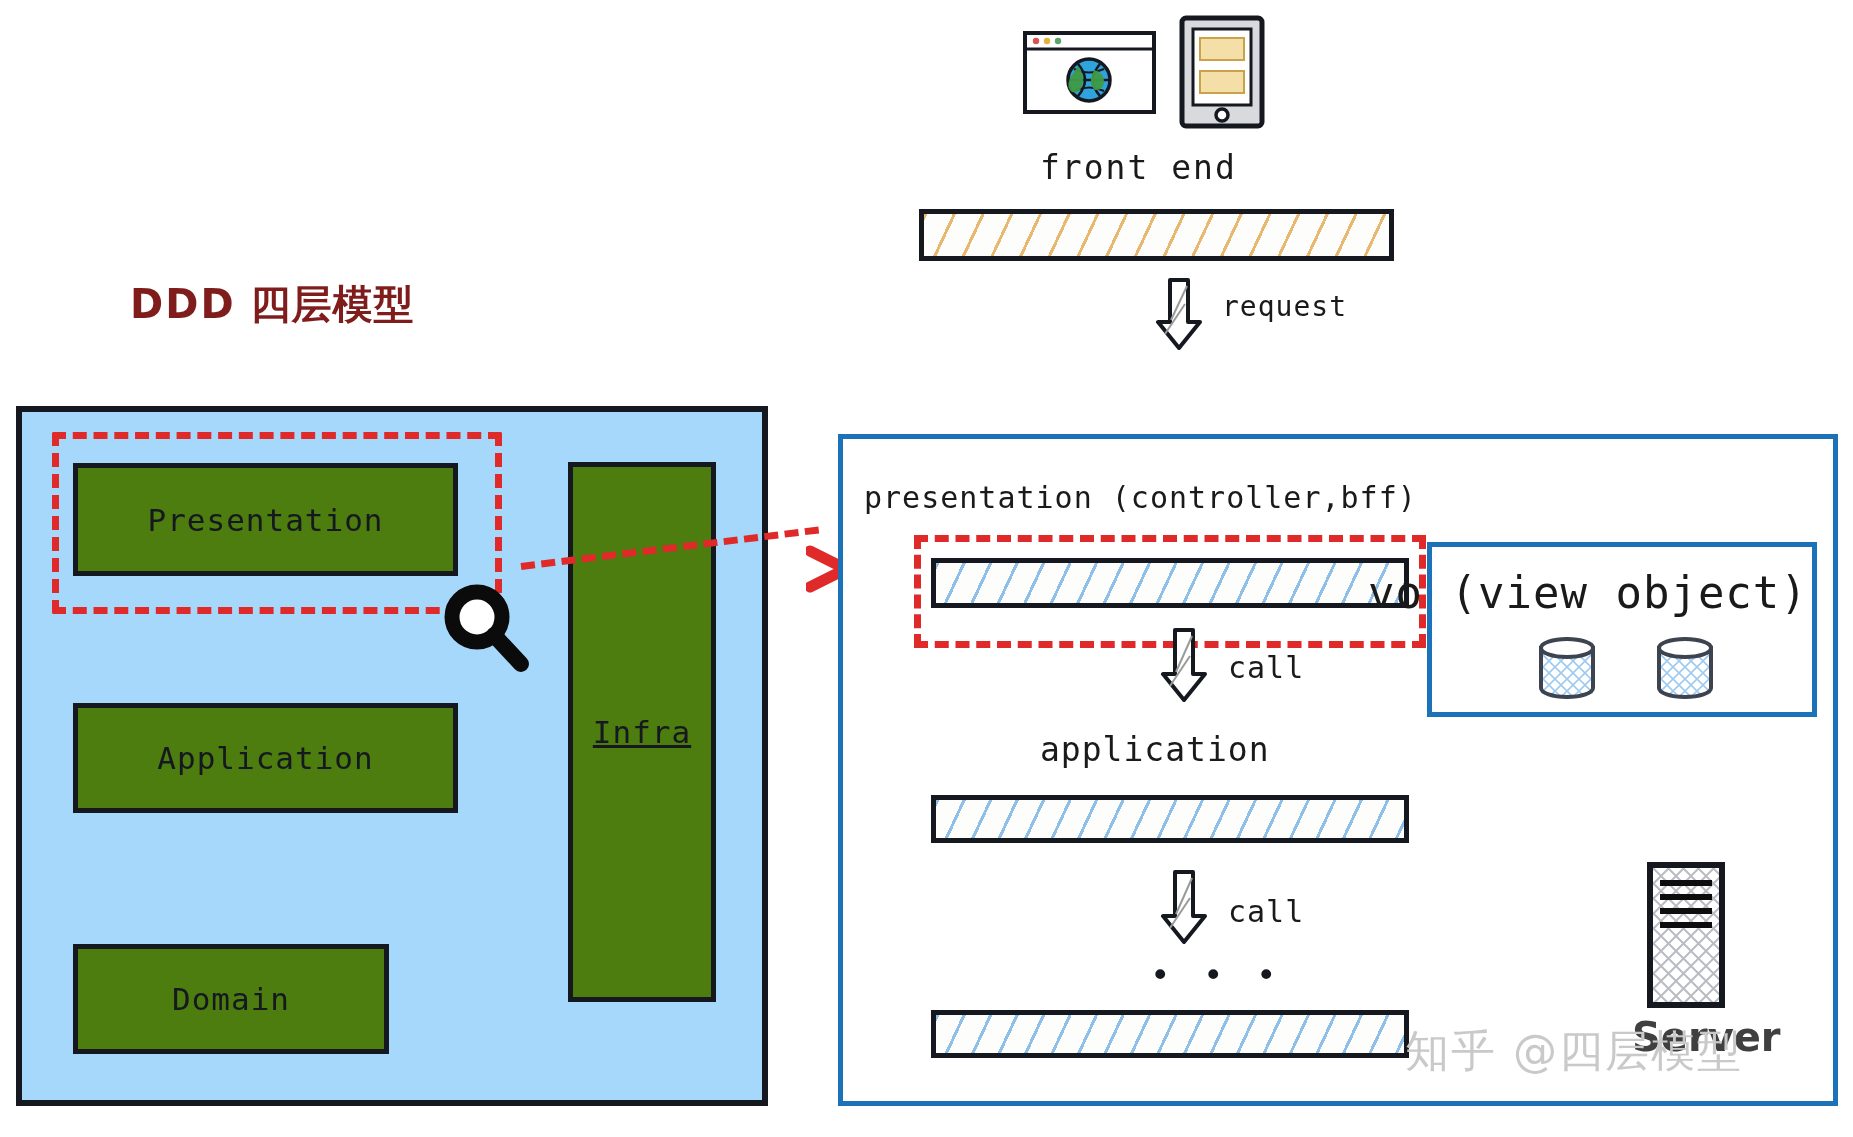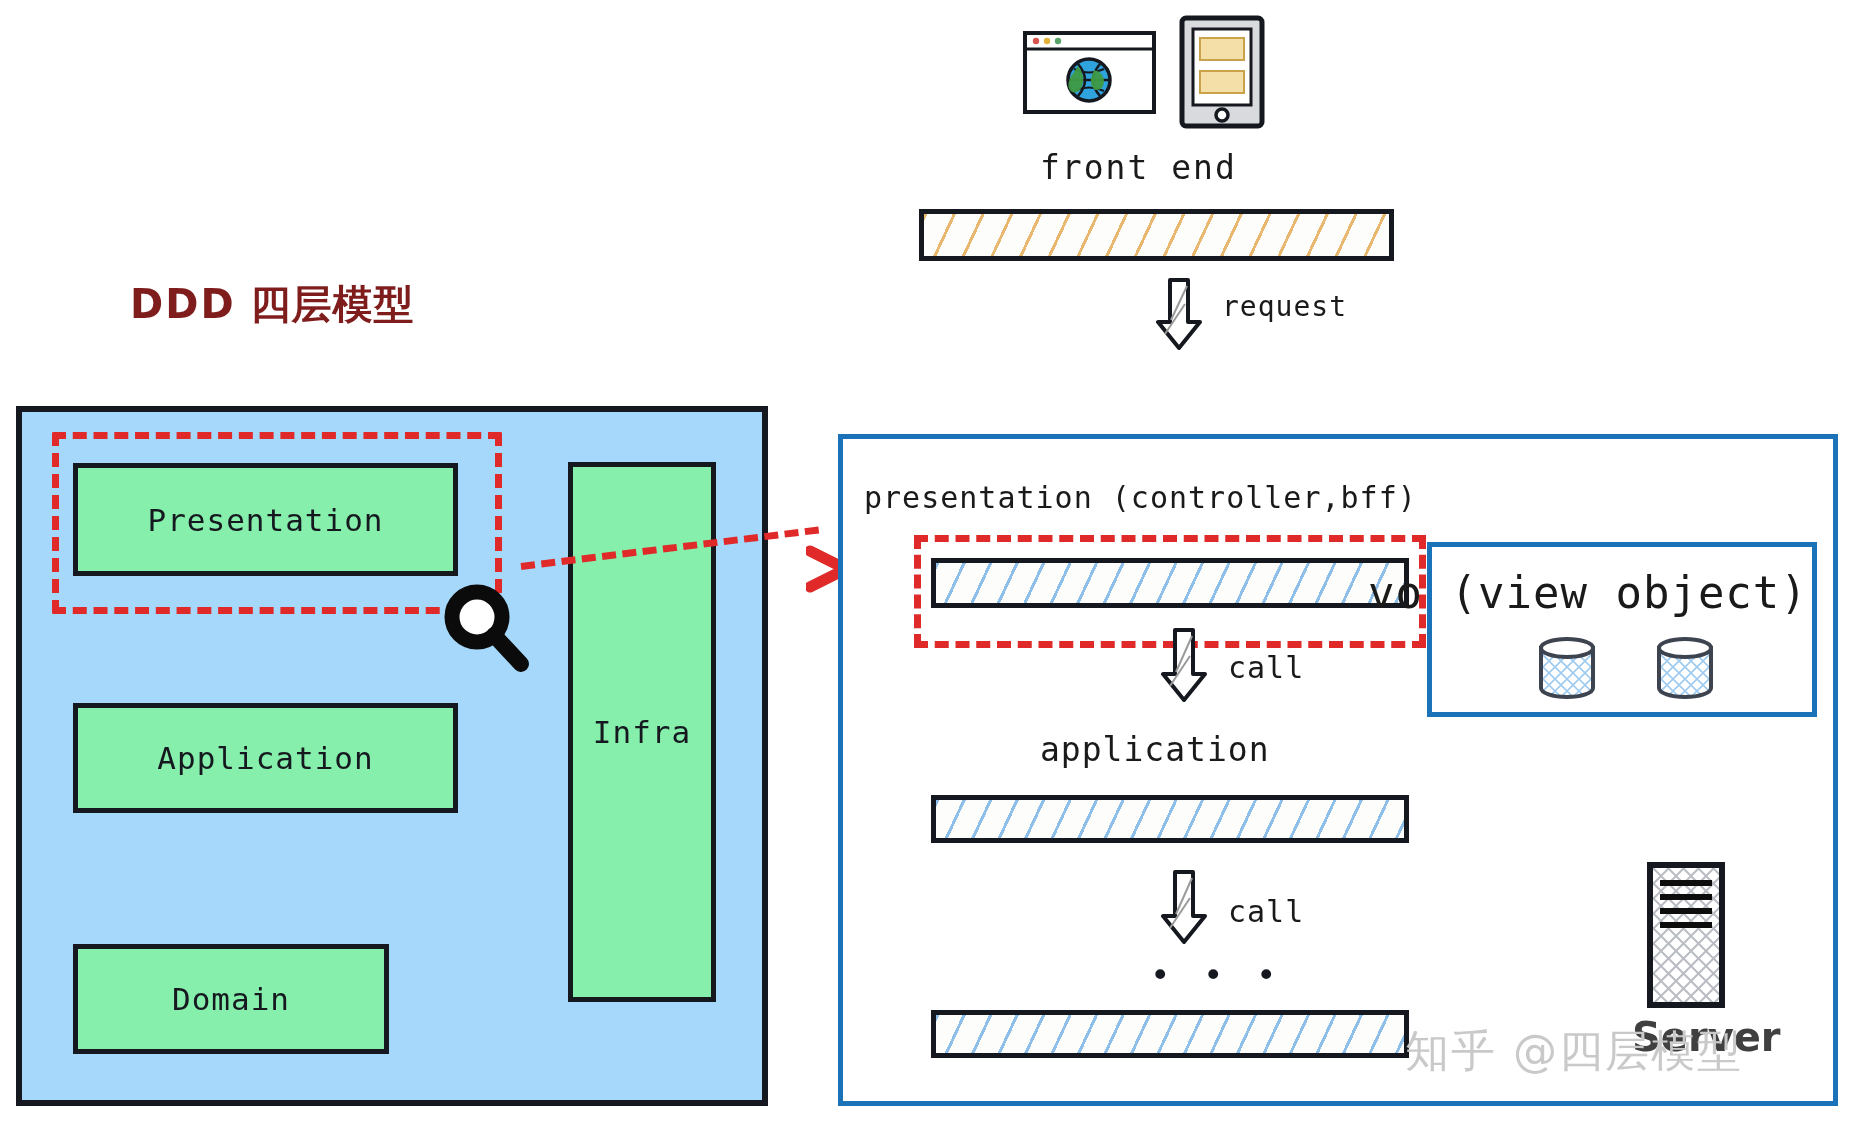--- a/index.html
+++ b/index.html
@@ -15,30 +15,31 @@
     left:130px;top:277px;font-family:"DejaVu Sans","Liberation Sans",sans-serif;
     font-size:40px;font-weight:700;letter-spacing:1px;color:#7f1d1d;white-space:nowrap;
   }
   #ddd-title .lat{font-weight:900;letter-spacing:2px;}
 
   #ddd-panel{
     left:16px;top:406px;width:752px;height:700px;
     background:#a6d8fb;border:6px solid #15191f;box-sizing:border-box;
   }
   .ddd-box{
-    background:#86efac;border:5px solid #15191f;box-sizing:border-box;
+    background:#4d7c0f;border:5px solid #15191f;box-sizing:border-box;
     display:flex;align-items:center;justify-content:center;
     font-size:31px;letter-spacing:1px;color:#15191f;
   }
   #box-presentation{left:73px;top:463px;width:385px;height:113px;}
   #box-application {left:73px;top:703px;width:385px;height:110px;}
   #box-domain      {left:73px;top:944px;width:316px;height:110px;}
   #box-infra{
     left:568px;top:462px;width:148px;height:540px;
     writing-mode:horizontal-tb;
+    text-decoration:underline;
   }
 
   
   #dash-left{
     left:52px;top:432px;width:450px;height:182px;
     border:7px dashed #e02a2a;box-sizing:border-box;border-radius:2px;
   }
 
   
   #magnifier{left:443px;top:584px;width:90px;height:90px;}

